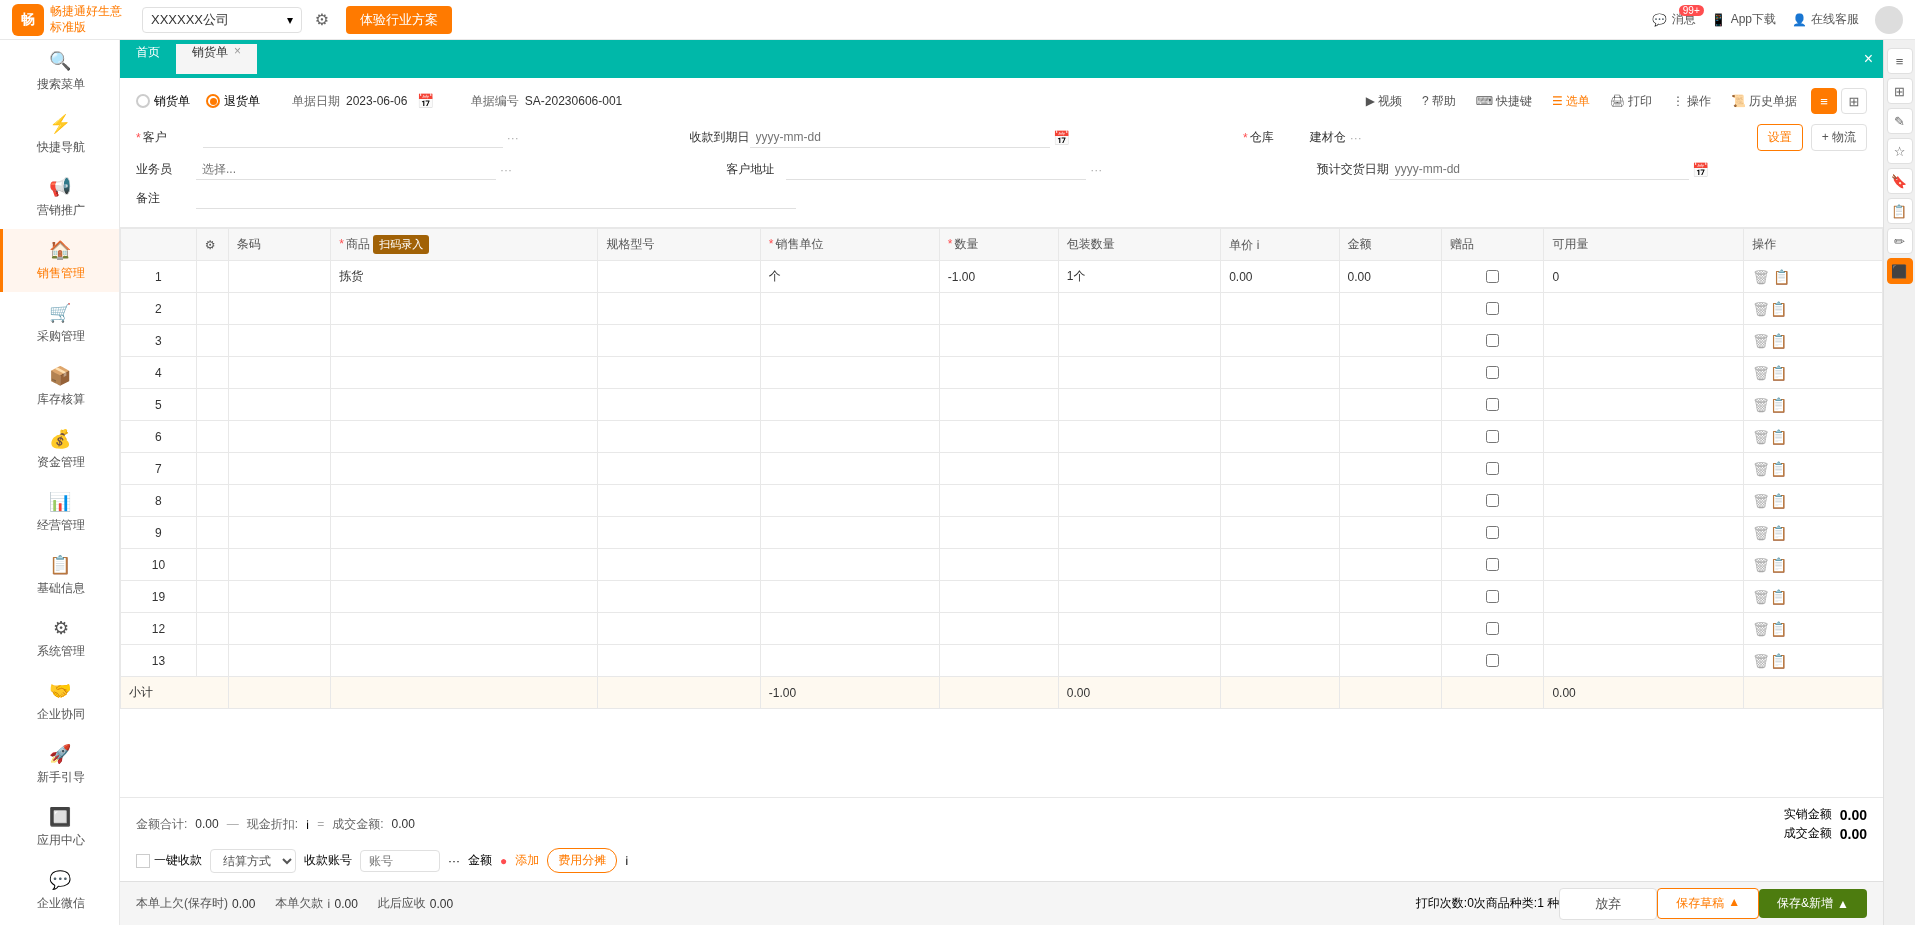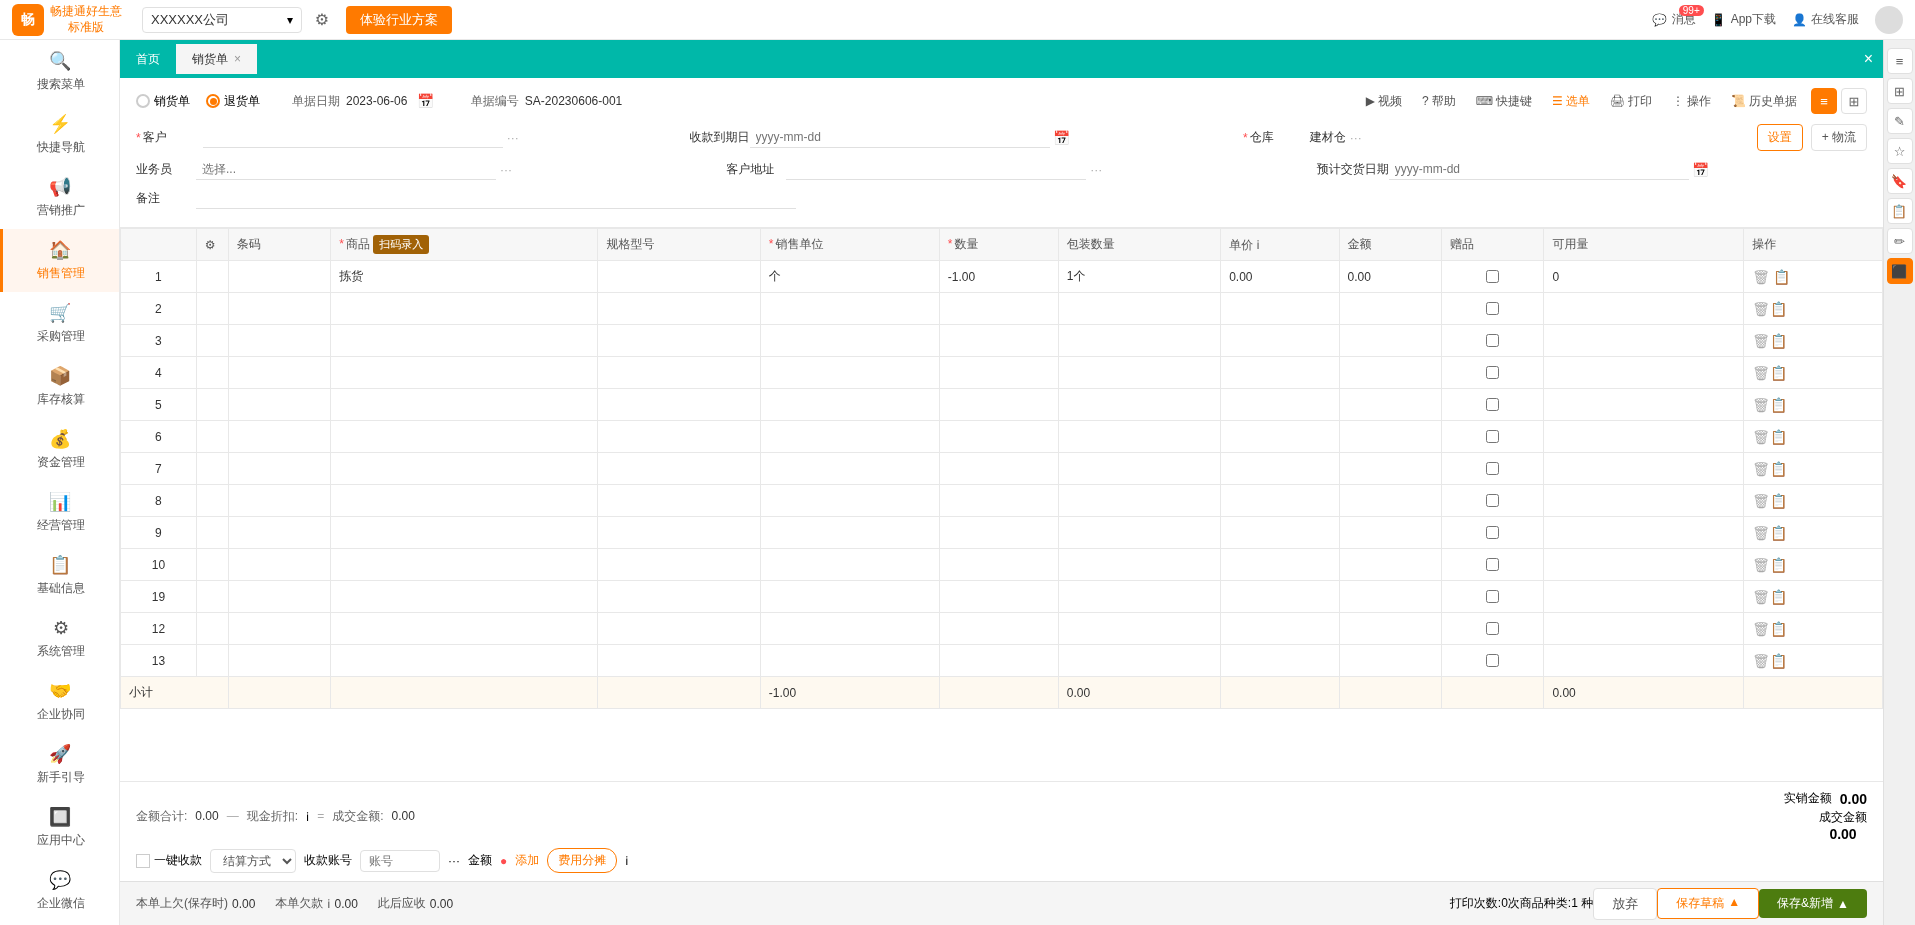--- a/index.html
+++ b/index.html
@@ -7,21 +7,21 @@
 
     
     .top-bar {
       display: flex; align-items: center; background: #fff; height: 40px;
       padding: 0 12px; border-bottom: 1px solid #e8e8e8; position: relative;
     }
     .top-bar .logo-area {
       display: flex; align-items: center; width: 120px; gap: 6px;
     }
     .logo-icon { width: 32px; height: 32px; background: #ff7a00; border-radius: 6px; display: flex; align-items: center; justify-content: center; color: #fff; font-size: 14px; font-weight: bold; }
-    .logo-text { font-size: 11px; color: #ff7a00; line-height: 1.3; text-align: center; }
+    .logo-text { font-size: 11px; color: #ff7a00; line-height: 1.3; }
     .company-selector {
       display: flex; align-items: center; margin-left: 10px;
       border: 1px solid #e0e0e0; border-radius: 4px; padding: 3px 8px; cursor: pointer;
       background: #fff; min-width: 160px; justify-content: space-between;
     }
     .company-name { color: #333; font-size: 13px; }
     .trial-btn {
       background: #ff7a00; color: #fff; border: none; border-radius: 4px;
       padding: 5px 14px; cursor: pointer; font-size: 13px; margin-left: 10px;
     }
@@ -54,21 +54,21 @@
 
     
     .main-content { flex: 1; display: flex; flex-direction: column; overflow: hidden; }
 
     
     .tab-bar {
       display: flex; align-items: center; background: #00b8a9; height: 38px;
       padding: 0 0 0 0; position: relative;
     }
     .tab-item {
-      display: flex; align-items: center; padding: 0 16px; height: 30px;
+      display: flex; align-items: flex-start; padding: 0 16px; height: 30px;
       cursor: pointer; color: #fff; font-size: 13px; gap: 6px;
     }
     .tab-item.active { background: #f5f5f5; color: #333; }
     .tab-item.home { background: #00b8a9; color: #fff; }
     .tab-close { font-size: 12px; cursor: pointer; color: #999; }
     .tab-bar-right { margin-left: auto; display: flex; align-items: center; padding-right: 10px; }
     .tab-bar-close { color: #fff; cursor: pointer; font-size: 16px; }
 
     
     .form-area {
@@ -165,21 +165,21 @@
     
     .footer {
       background: #f5f5f5; border-top: 1px solid #e0e0e0; padding: 8px 16px;
       display: flex; align-items: center; gap: 20px; height: 44px;
     }
     .footer-item { display: flex; align-items: center; gap: 4px; color: #555; }
     .footer-item .val { color: #333; }
     .footer-right { margin-left: auto; display: flex; align-items: center; }
     .discard-btn {
       border: 1px solid #e0e0e0; background: #fff; color: #555;
-      border-radius: 4px; padding: 6px 18px; cursor: pointer; font-size: 13px;
+      border-radius: 4px; padding: 6px 35px; cursor: pointer; font-size: 13px;
     }
     .save-draft-btn {
       border: 1px solid #ff7a00; background: #fff; color: #ff7a00;
       border-radius: 4px; padding: 6px 18px; cursor: pointer; font-size: 13px;
       display: flex; align-items: flex-start; gap: 4px;
     }
     .save-new-btn {
       background: #4d7c0f; color: #fff; border: none;
       border-radius: 4px; padding: 6px 18px; cursor: pointer; font-size: 13px;
       display: flex; align-items: center; gap: 4px;
@@ -728,21 +728,21 @@
         <span class="summary-label">现金折扣:</span>
         <span>ℹ</span>
         <span class="equals-icon">=</span>
         <span class="summary-label">成交金额:</span>
         <span class="summary-val">0.00</span>
         <div style="margin-left:auto;display:flex;flex-direction:column;align-items:flex-end;gap:2px;">
           <div style="display:flex;align-items:center;gap:8px;">
             <span>实销金额</span>
             <span style="font-weight:bold;font-size:14px;">0.00</span>
           </div>
-          <div style="display:flex;align-items:center;gap:0;flex-direction:column;">
+          <div style="display:flex;align-items:center;gap:8px;">
             <span>成交金额</span>
             <span style="font-weight:bold;font-size:14px;">0.00</span>
           </div>
         </div>
       </div>
       <div class="summary-row2">
         <label class="one-click-btn">
           <div class="one-click-check"></div>
           <span>一键收款</span>
         </label>

